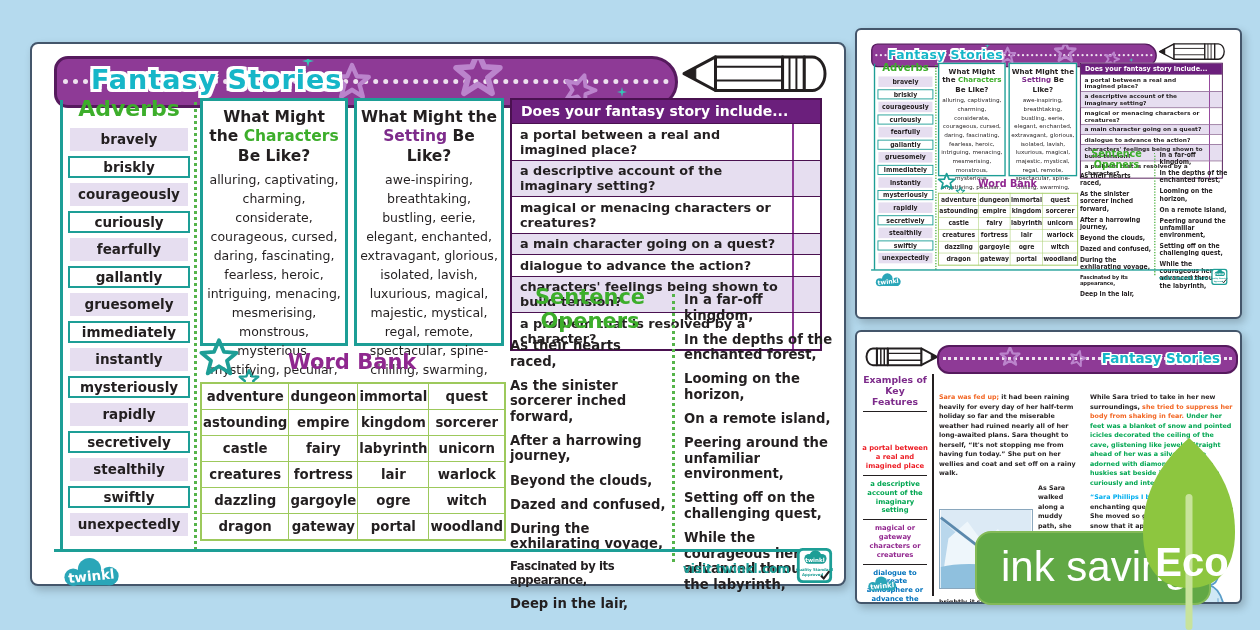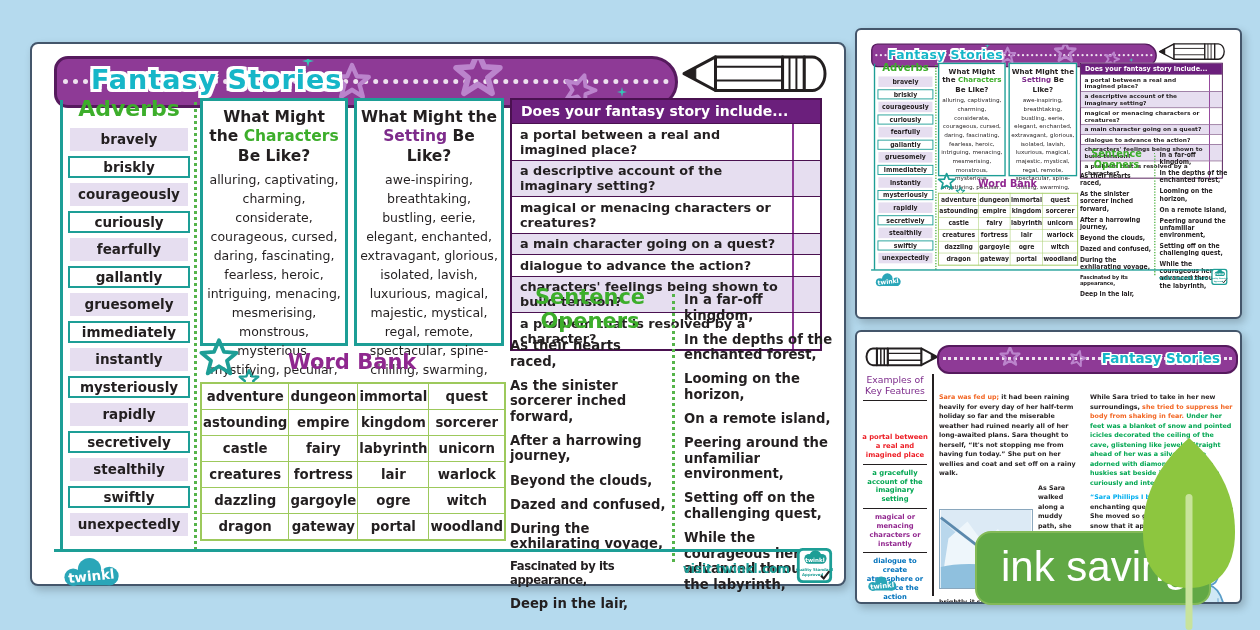--- a/index.html
+++ b/index.html
@@ -75,21 +75,21 @@
   
   .story-card{position:absolute;left:855px;top:330px;width:383px;height:270px;background:#fff;
     border:2px solid #44566b;border-radius:6px;box-shadow:3px 4px 8px rgba(0,0,0,.22);overflow:hidden;}
   .sc-pencil{position:absolute;left:8px;top:13px;width:74px;height:24px;transform:scaleX(-1);}
   .sc-banner{position:absolute;left:80px;top:13px;width:297px;height:25px;background:#8e3a96;
     border:2px solid #561a5e;border-radius:12px;overflow:hidden;}
   .sc-banner .dotline{position:absolute;left:4px;right:4px;top:10px;border-top:3px dotted rgba(255,255,255,.85);}
   .sc-logo{position:absolute;right:16px;top:3px;font-size:13.5px;font-weight:800;color:#16b6c8;
     text-shadow:-1.5px -1.5px 0 #fff,1.5px -1.5px 0 #fff,-1.5px 1.5px 0 #fff,1.5px 1.5px 0 #fff,-1.5px 0 0 #fff,1.5px 0 0 #fff,0 -1.5px 0 #fff,0 1.5px 0 #fff;}
   .sc-side{position:absolute;left:4px;top:42px;width:68px;text-align:center;}
-  .sc-side .sd-title{font-size:9.3px;font-weight:400;color:#7d2b8b;line-height:1.2;margin-bottom:4px;}
+  .sc-side .sd-title{font-size:9.3px;font-weight:700;color:#7d2b8b;line-height:1.2;margin-bottom:4px;}
   .kf-item{font-size:6.8px;font-weight:700;line-height:1.3;padding:4px 1px;}
   .kf-sep{height:0;border-top:1.5px solid #231f20;margin:0 2px;}
   .sc-vline{position:absolute;left:75px;top:42px;width:1.5px;height:222px;background:#231f20;}
   .sc-title{position:absolute;left:80px;top:40px;width:297px;text-align:center;font-size:10.3px;
     font-weight:800;color:#231f20;}
   .sc-title svg{vertical-align:middle;margin:0 3px;}
   .sc-col{position:absolute;top:60px;font-size:6.35px;font-weight:700;line-height:1.5;color:#231f20;}
   .sc-col p{margin:0 0 5px;}
   .sc-colA{left:82px;width:144px;}
   .sc-colB{left:233px;width:144px;}
@@ -578,23 +578,23 @@
           </svg>
         </span>
       <span class="sc-logo">Fantasy Stories</span>
     </div>
     <div class="sc-side">
       <div class="sd-title">Examples of Key Features</div>
       <div>
           <div class="kf-sep"></div>
           <div class="kf-item" style="color: rgb(237, 28, 36); margin-top: 28px;">a portal between a real and imagined place</div>
           <div class="kf-sep"></div>
-          <div class="kf-item" style="color: rgb(0, 166, 81);">a gracefully account of the imaginary setting</div>
+          <div class="kf-item" style="color: rgb(0, 166, 81);">a descriptive account of the imaginary setting</div>
           <div class="kf-sep"></div>
-          <div class="kf-item" style="color: rgb(146, 39, 143);">magical or menacing characters or instantly</div>
+          <div class="kf-item" style="color: rgb(146, 39, 143);">magical or gateway characters or creatures</div>
           <div class="kf-sep"></div>
           <div class="kf-item" style="color: rgb(0, 114, 188);">dialogue to create atmosphere or advance the action</div>
           <div class="kf-sep"></div>
           <div class="kf-item" style="color: rgb(242, 101, 34);">characters' feelings being shown to build tension</div>
         </div>
     </div>
     <div class="sc-vline"></div>
     <div class="sc-col sc-colA">
       <div>
           <p class="story-p"><span style="color: rgb(242, 101, 34);">Sara was fed up;</span><span style="color: rgb(35, 31, 32);"> it had been raining heavily for every day of her half-term holiday so far and the miserable weather had ruined nearly all of her long-awaited plans. Sara thought to herself, “It's not stopping me from having fun today.” She put on her wellies and coat and set off on a rainy walk.</span></p>
@@ -650,14 +650,15 @@
 
   <div class="eco-badge">
     <span class="ink">ink saving</span>
   </div>
   <span class="leaf">
     <svg viewBox="0 0 96 194">
         <path d="M48 2 C78 28 94 58 94 96 C94 134 76 152 48 152 C20 152 2 134 2 96 C2 58 18 28 48 2 Z" fill="#8dc63f"></path>
     <rect x="44.5" y="58" width="7" height="136" rx="3.5" fill="#c8e39b"></rect>
       </svg>
   </span>
+  <div class="eco-word">Eco</div>
 
 </div>
 
 </body></html>

